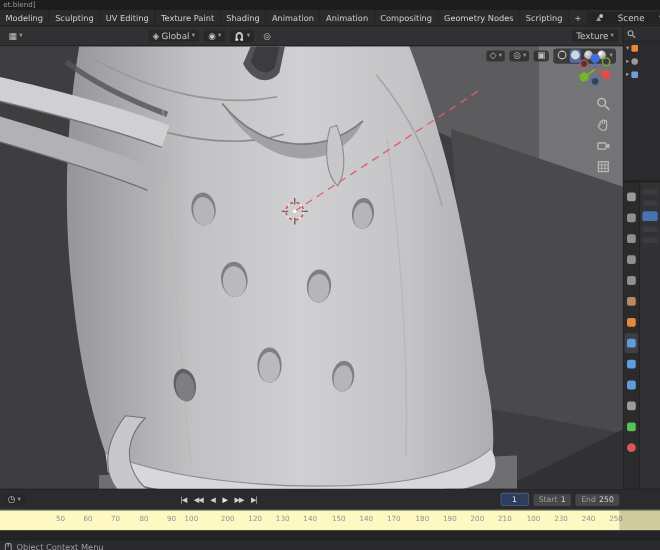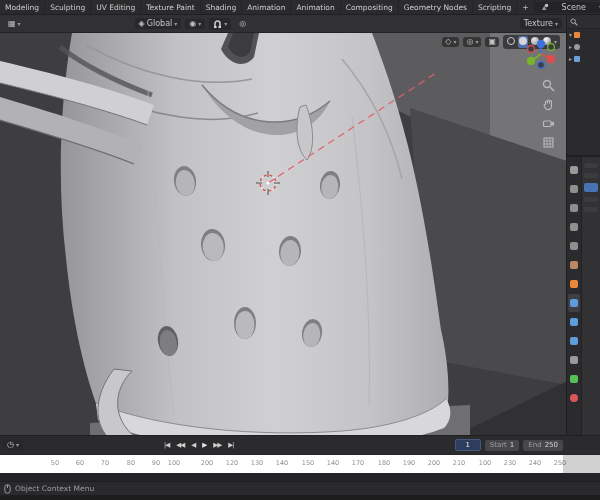--- a/index.html
+++ b/index.html
@@ -61,32 +61,35 @@
   .pb-group{display:flex;align-items:center;gap:1px;}
   .pb-btn{font-size:6.5px;color:#cfcfcf;padding:2px 3px;border-radius:2px;letter-spacing:-1px;}
   .pb-btn.play{color:#e8e8e8;}
   .tl-fill{flex:1;}
   .frame-field{background:#2e3d5e;border:1px solid #44577f;border-radius:2px;color:#eee;
                width:24px;text-align:center;padding:1px 0;font-size:7px;margin-right:4px;}
   .range-field{background:#47474a;border-radius:2px;color:#d5d5d5;padding:1.5px 5px;font-size:7px;margin-right:4px;display:flex;gap:3px;}
   .range-field .lab{color:#9f9fa2;}
   .tl-endpad{width:30px;}
   
-  .ruler{height:18px;background:#ffffff;position:relative;border-top:1px solid #252527;}
+  .ruler{height:18px;background:#fef9c3;position:relative;border-top:1px solid #252527;}
   .ruler .tick{position:absolute;top:4px;transform:translateX(-50%);font-size:6.5px;color:#8f8f92;}
   .ruler .past-end{position:absolute;left:563px;right:0;top:0;bottom:0;background:rgba(0,0,0,.18);}
   .tl-bottom{height:8px;background:#242426;}
   
   .statusbar{height:13px;background:#2a2a2c;border-top:1px solid #1e1e20;display:flex;align-items:center;gap:4px;padding-left:4px;color:#9d9da0;font-size:7.5px;}
 </style>
 </head>
 <body>
 
 <div class="app">
 
+  <div class="titlebar">
+    <span>et.blend]</span>
+  </div>
 
   <div class="tabsbar">
     <span class="ws-tab">Modeling</span>
     <span class="ws-tab">Sculpting</span>
     <span class="ws-tab">UV Editing</span>
     <span class="ws-tab">Texture Paint</span>
     <span class="ws-tab">Shading</span>
     <span class="ws-tab">Animation</span>
     <span class="ws-tab">Animation</span>
     <span class="ws-tab">Compositing</span>

